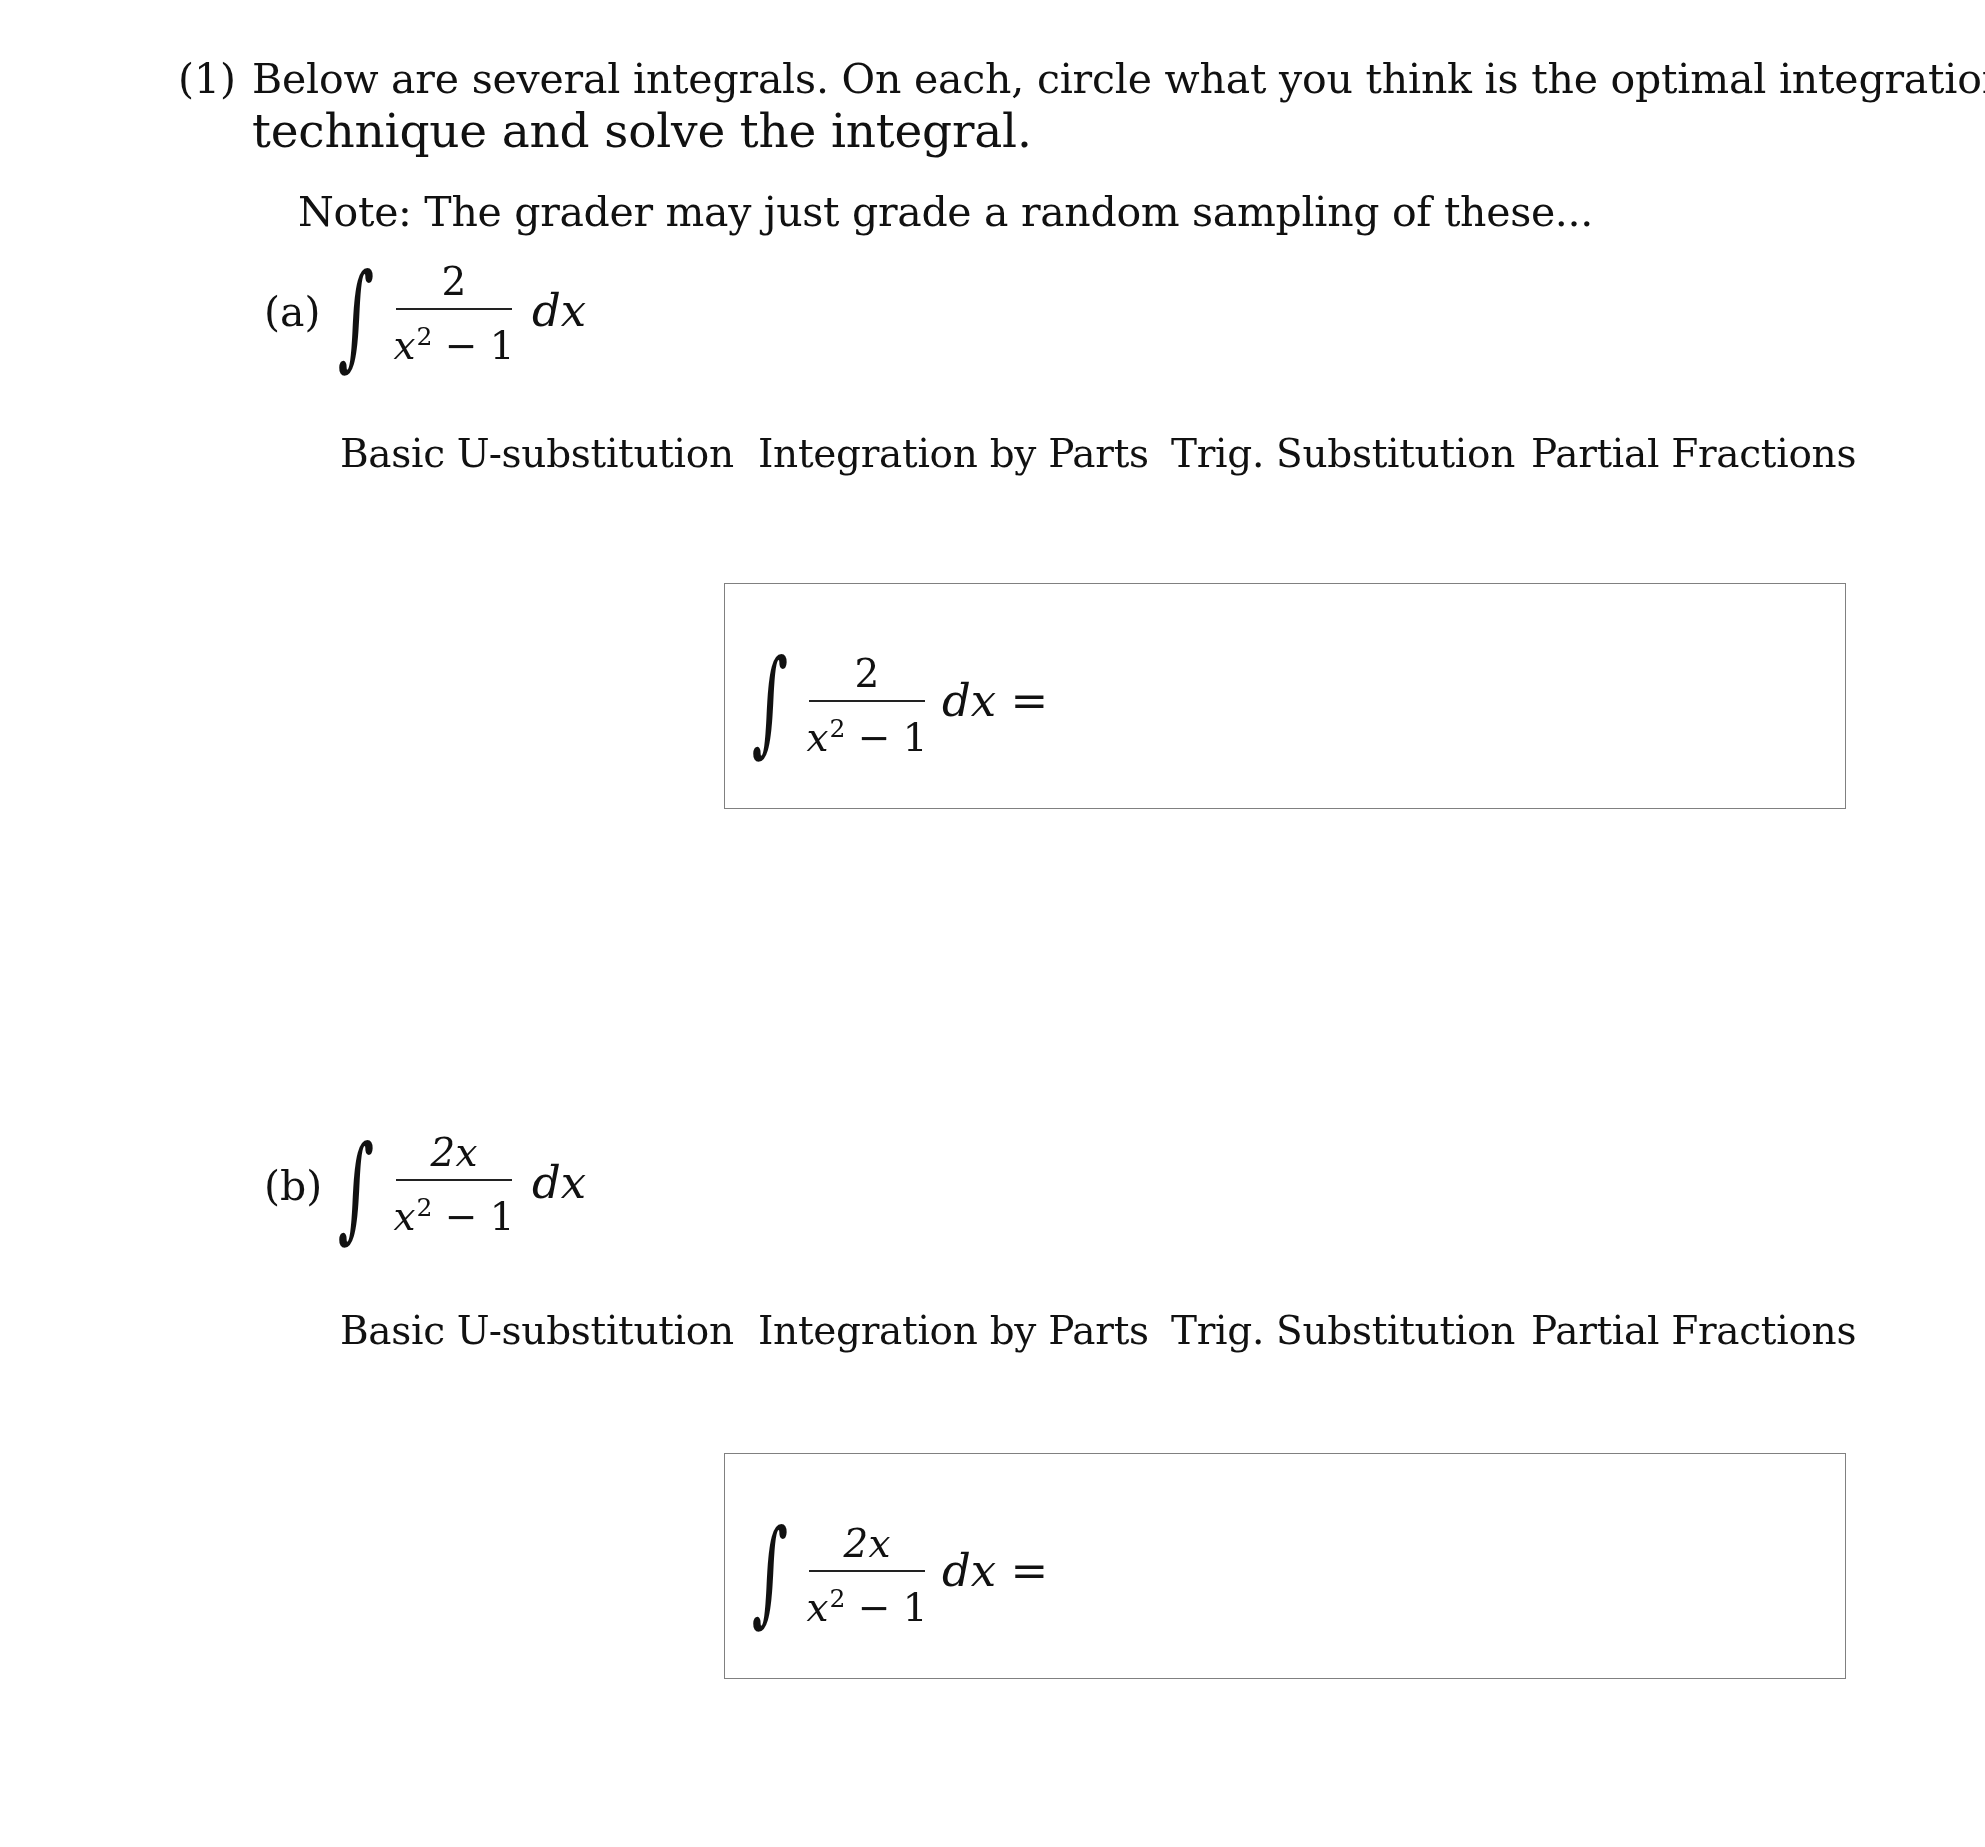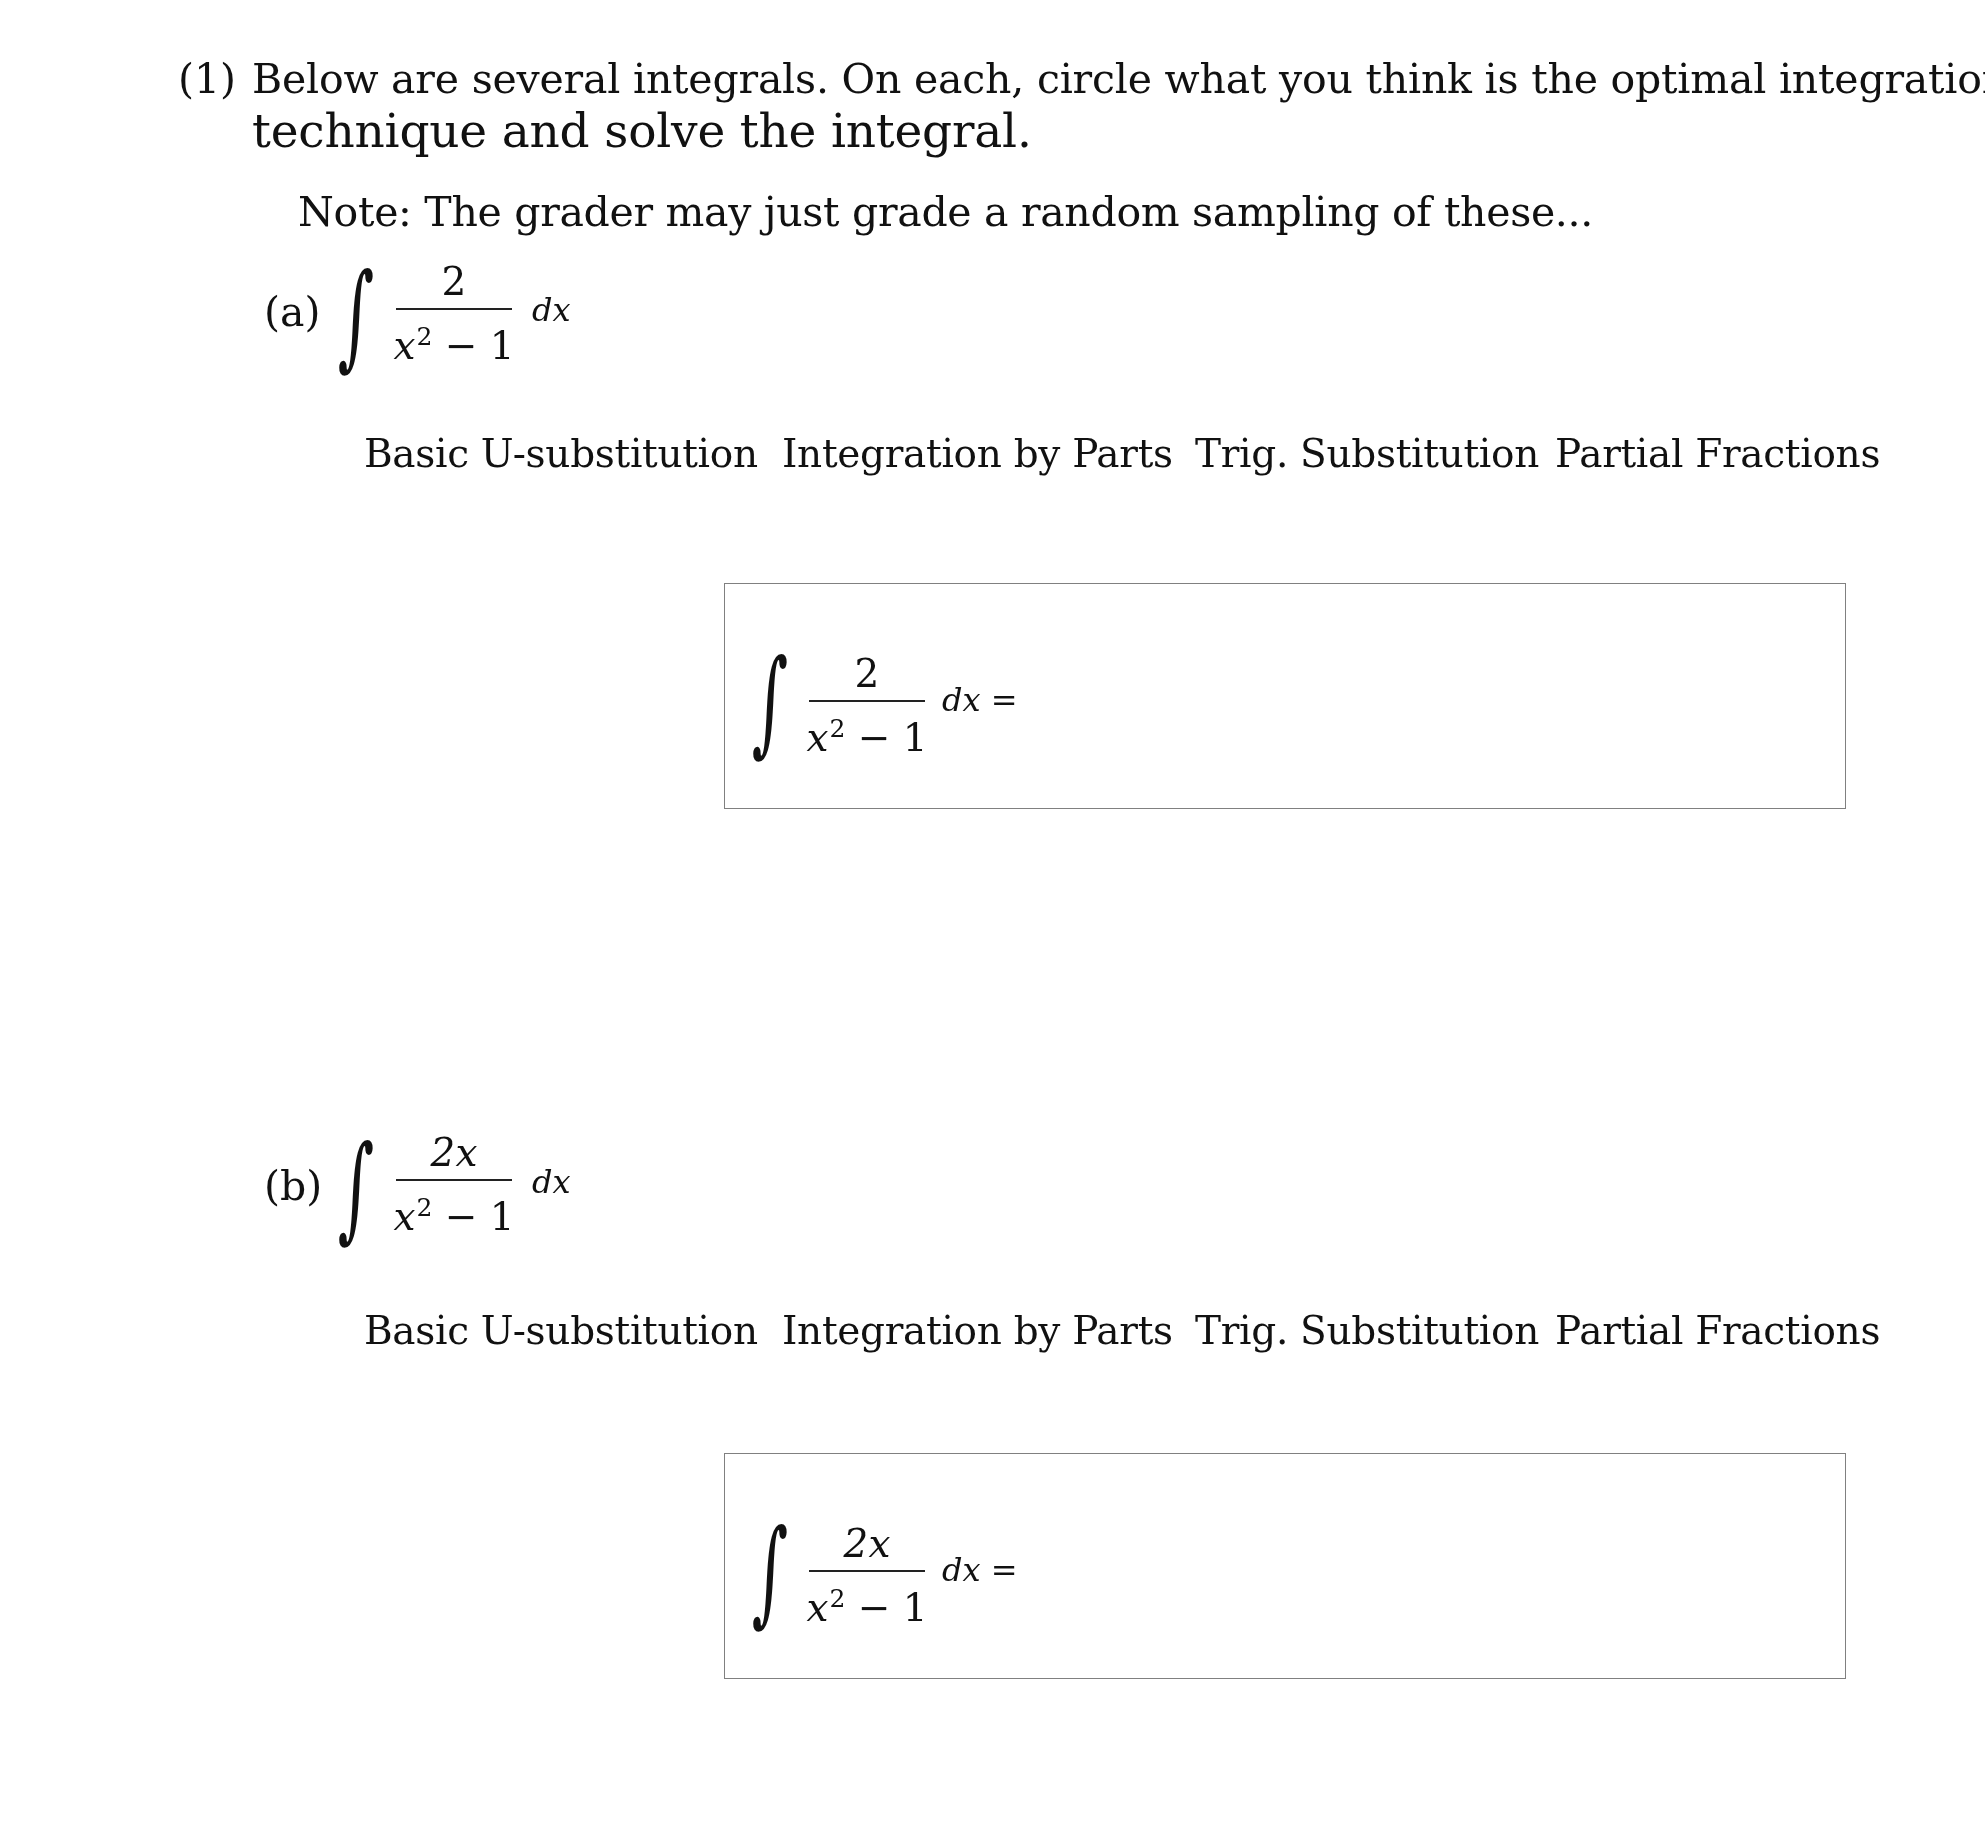--- a/index.html
+++ b/index.html
@@ -43,27 +43,27 @@
       line-height: 39px;
     }
     .frac .bar {
       height: 1.9px;
       background: #222;
       width: 100%;
       margin: 6.8px 0 7.8px 0;
     }
     .it { font-style: italic; }
     .sup { font-size: 25px; vertical-align: 13.6px; margin-left: 1px; }
-    .dx { font-size: 32px; line-height: 39px; }
+    .dx { font-size: 45px; line-height: 39px; }
 
     .options {
       font-size: 39px;
       line-height: 47px;
     }
-    .opt { position: absolute; white-space: nowrap; letter-spacing: -0.3px; margin-left: 24px; }
+    .opt { position: absolute; white-space: nowrap; letter-spacing: -0.3px; }
 
     .answer-box {
       position: absolute;
       left: 724px;
       width: 1122px;
       height: 226px;
       border: 1.9px solid #808080;
       background: #ffffff;
       box-sizing: border-box;
     }

